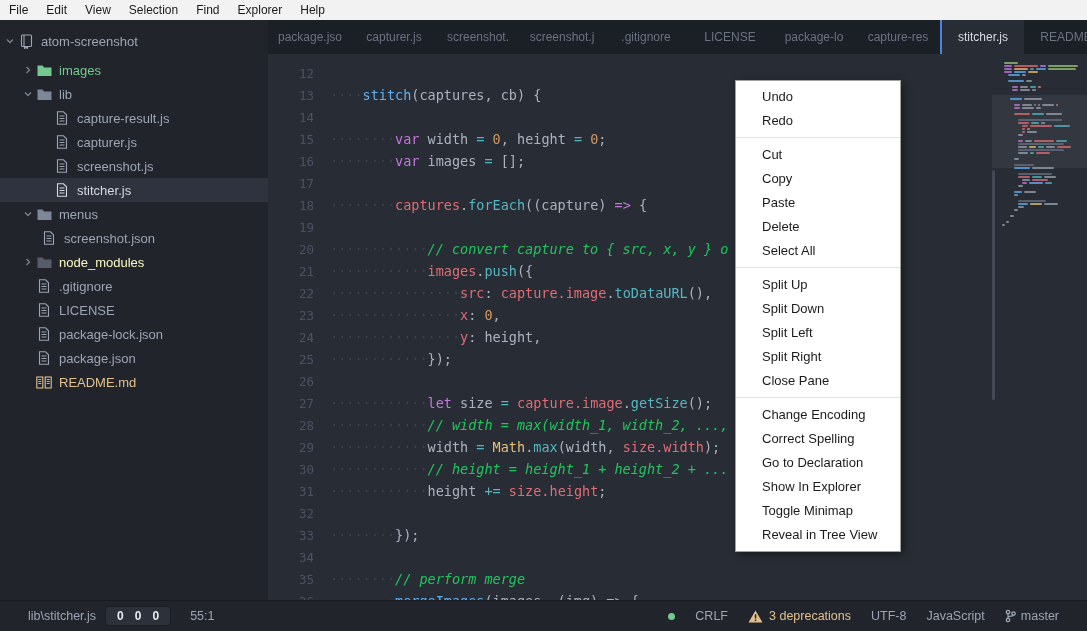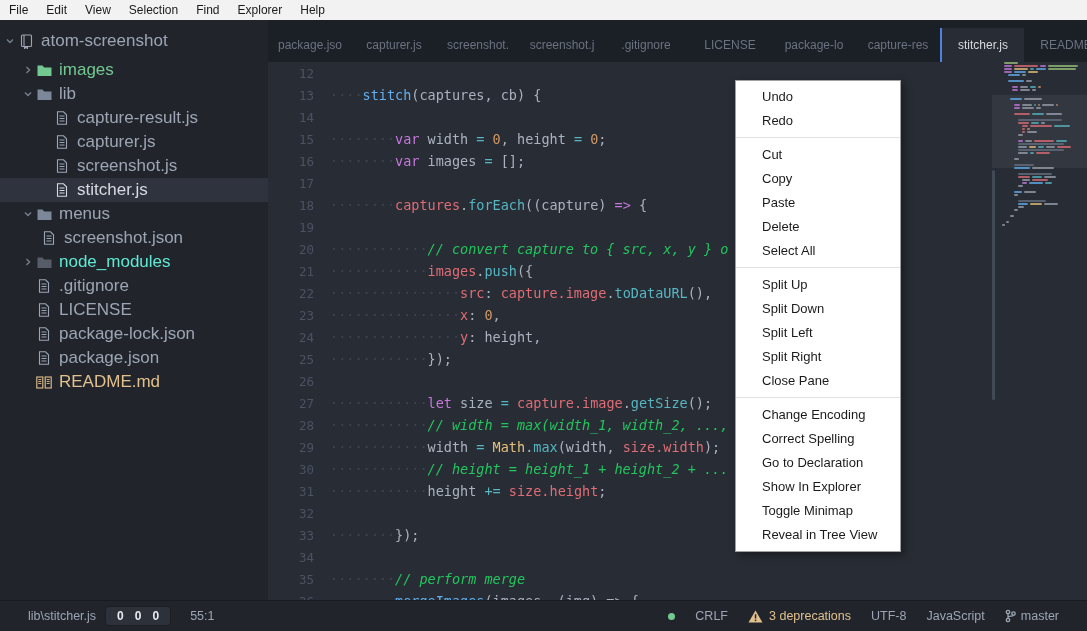--- a/index.html
+++ b/index.html
@@ -6,32 +6,32 @@
   #app{position:relative;width:1087px;height:631px;background:#282c34;overflow:hidden;
        font-family:"Liberation Sans",sans-serif;-webkit-font-smoothing:antialiased;}
 
   
   .menubar{position:absolute;left:0;top:0;width:100%;height:20px;background:#f2f2f2;
            display:flex;align-items:center;font-size:12px;color:#1a1a1a;z-index:5;}
   .menubar .mi{padding:0 9px;line-height:20px;cursor:default;}
 
   
   .tree{position:absolute;left:0;top:20px;width:268px;height:580px;background:#21252b;
-        color:#9da5b4;font-size:17px;overflow:hidden;}
+        color:#9da5b4;font-size:13px;overflow:hidden;}
   .trow{height:24px;display:flex;align-items:center;white-space:nowrap;}
   .trow.root{height:26px;margin-top:8px;margin-bottom:4px;}
   .trow.selected{background:#2e333d;color:#d7dae0;}
   .trow .chev{width:16px;display:inline-flex;justify-content:center;align-items:center;flex:none;color:#767f8d;}
   .trow .ticon{width:16px;margin-right:7px;display:inline-flex;justify-content:center;align-items:center;flex:none;}
   .trow.git-added{color:var(--green);}
-  .trow.git-ignored{color:#5eead4;}
+  .trow.git-ignored{color:#fef9c3;}
   .trow.git-modified{color:var(--orange);}
 
   
-  .tabbar{position:absolute;left:268px;top:20px;right:0;height:42px;background:#1b1f26;
+  .tabbar{position:absolute;left:268px;top:12px;right:0;height:42px;background:#1b1f26;
           display:flex;align-items:flex-end;overflow:hidden;}
   .tab{width:84px;height:34px;line-height:34px;text-align:center;font-size:12px;color:#6b7280;
        overflow:hidden;white-space:nowrap;flex:none;box-sizing:border-box;}
   .tab.active{background:#282c34;color:#d7dae0;border-left:2px solid var(--accent);}
 
   
   .editor{position:absolute;left:268px;top:62px;right:0;bottom:31px;background:#282c34;overflow:hidden;}
   .cl{height:22px;line-height:22px;white-space:pre;font-family:"DejaVu Sans Mono",monospace;font-size:13.5px;color:#abb2bf;}
   .cl .ln{display:inline-block;width:46px;padding-right:16px;text-align:right;color:#4b5263;
           font-size:12.5px;font-family:"DejaVu Sans Mono",monospace;}

